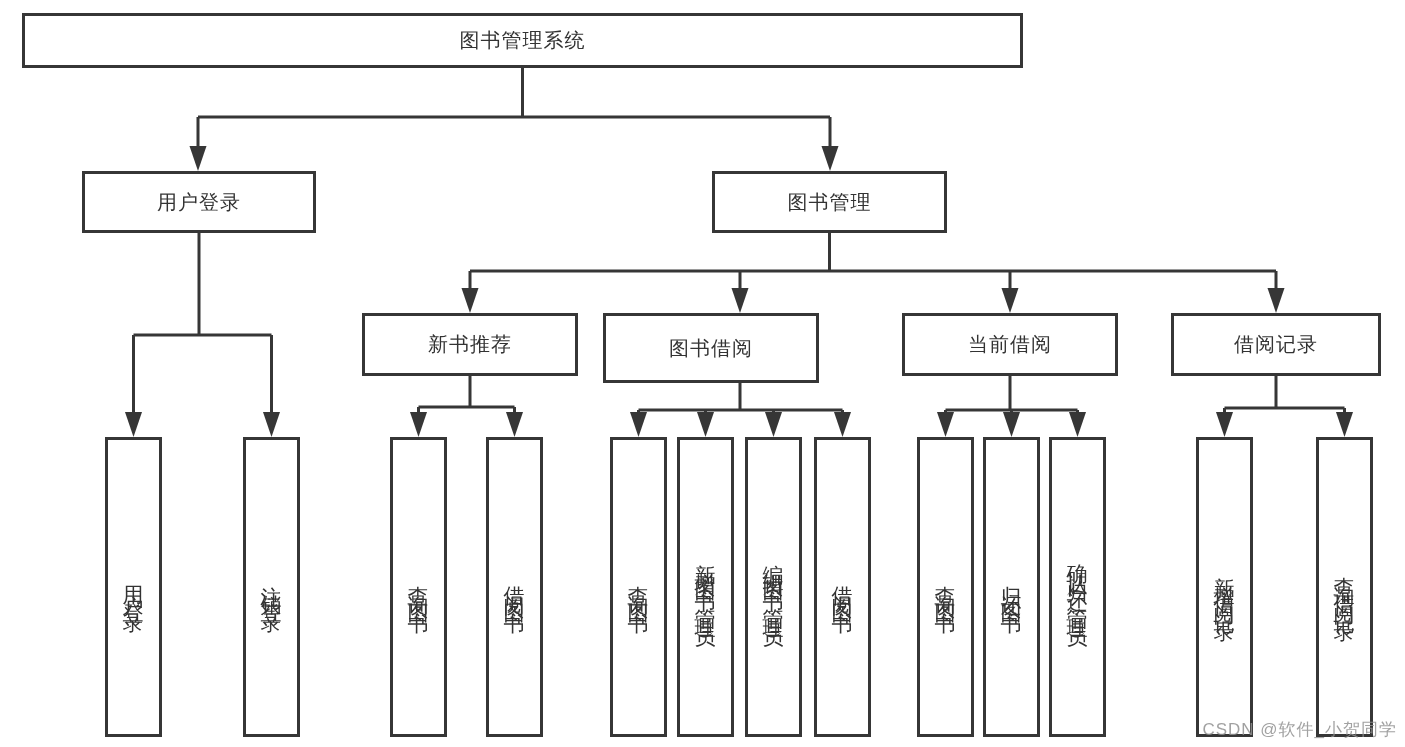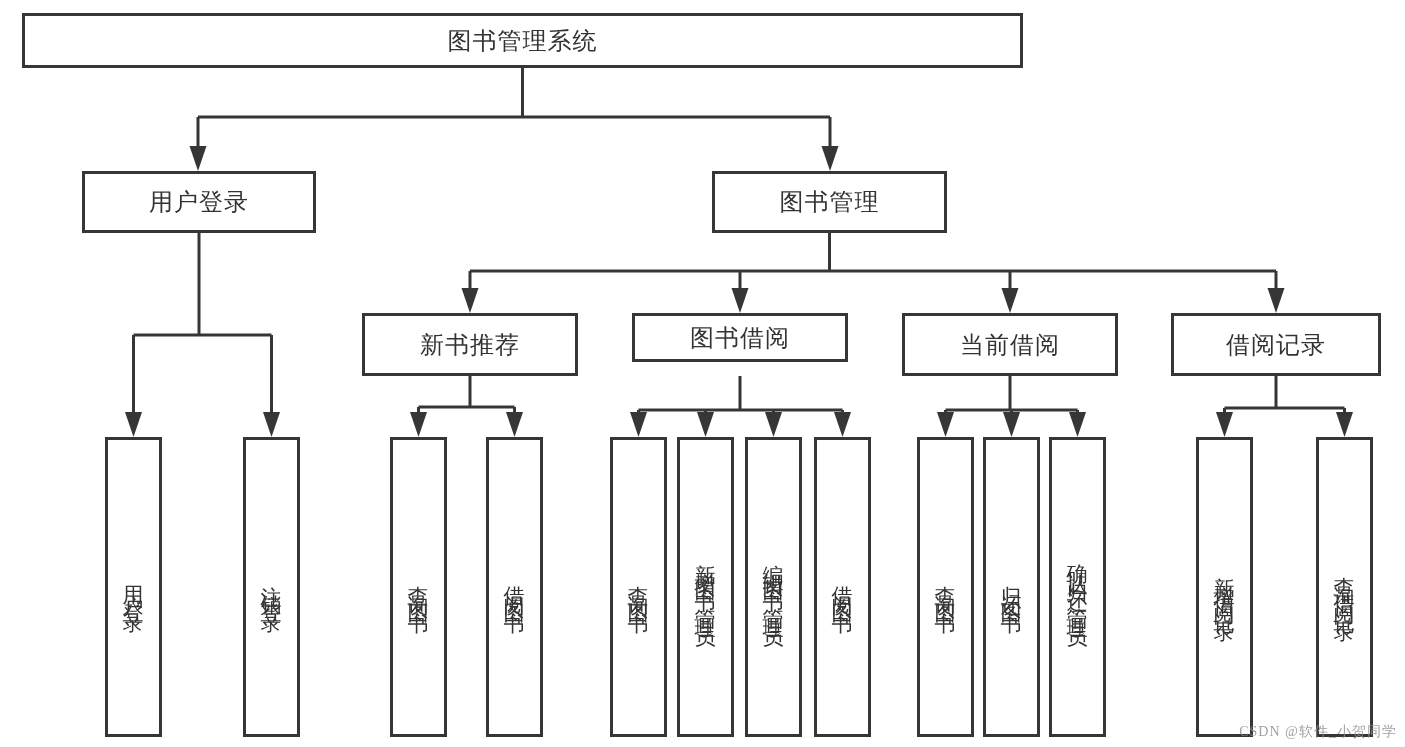--- a/index.html
+++ b/index.html
@@ -4,34 +4,34 @@
 <style>
   html,body{margin:0;padding:0;background:#ffffff;}
   .stage{
     position:relative;width:1405px;height:747px;background:#ffffff;
     font-family:"Liberation Sans","DejaVu Sans",sans-serif;overflow:hidden;
   }
   .wires{position:absolute;left:0;top:0;}
   .hnode{
     position:absolute;box-sizing:border-box;border:3px solid #363636;background:#ffffff;
     display:flex;align-items:center;justify-content:center;
-    font-size:24px;color:#333333;letter-spacing:1px;white-space:nowrap;
+    font-size:20px;color:#333333;letter-spacing:1px;white-space:nowrap;
   }
   .vnode{
     position:absolute;box-sizing:border-box;border:3px solid #363636;background:#ffffff;
     top:437px;width:57px;height:300px;
     display:flex;align-items:center;justify-content:center;
   }
   .vnode .vtxt{
     writing-mode:vertical-rl;font-size:21px;color:#333333;
     letter-spacing:9px;line-height:1;
   }
   .watermark{
-    position:absolute;right:8px;bottom:6px;font-size:14px;
-    color:rgba(145,145,145,0.85);letter-spacing:1px;white-space:nowrap;z-index:5;font-family:Liberation Serif, serif;
+    position:absolute;right:8px;bottom:6px;font-size:17px;
+    color:rgba(145,145,145,0.85);letter-spacing:1px;white-space:nowrap;z-index:5;
   }
 </style>
 </head>
 <body>
 
 <div class="stage">
 
   <svg class="wires" width="1405" height="747" viewBox="0 0 1405 747" aria-hidden="true">
     <g stroke="#363636" stroke-width="3" fill="none">
 
@@ -74,21 +74,21 @@
       <polygon points="1336,412 1353,412 1344.5,437"></polygon>
     </g>
   </svg>
 
   <div class="hnode" style="left:22px;top:13px;width:1001px;height:55px;">图书管理系统</div>
 
   <div class="hnode" style="left:82px;top:171px;width:234px;height:62px;">用户登录</div>
   <div class="hnode" style="left:712px;top:171px;width:235px;height:62px;">图书管理</div>
 
   <div class="hnode" style="left:362px;top:313px;width:216px;height:63px;">新书推荐</div>
-  <div class="hnode" style="left:632px;top:313px;width:216px;height:49px;">图书借阅</div>
+  <div class="hnode" style="left:603px;top:313px;width:216px;height:70px;">图书借阅</div>
   <div class="hnode" style="left:1171px;top:313px;width:210px;height:63px;">借阅记录</div>
   <div class="hnode" style="left:902px;top:313px;width:216px;height:63px;">当前借阅</div>
 
   <div class="vnode" style="left:105px;">
     <span class="vtxt">用户登录</span>
   </div>
   <div class="vnode" style="left:243px;">
     <span class="vtxt">注销登录</span>
   </div>
 

